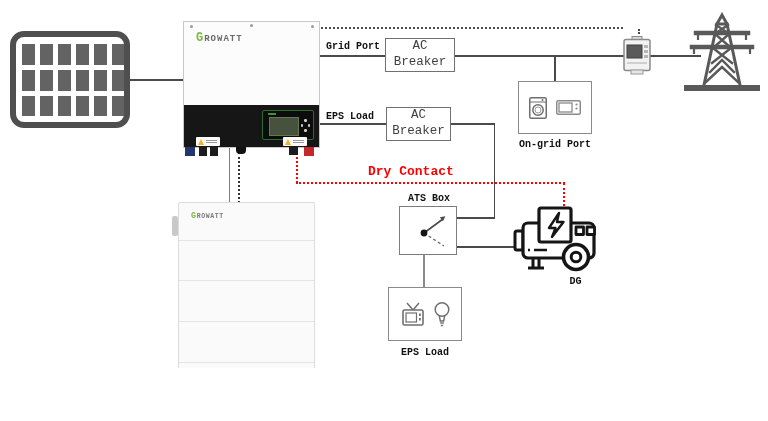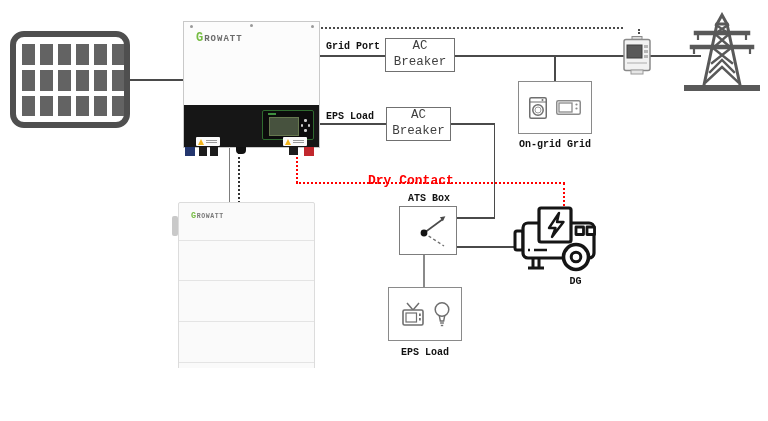--- a/index.html
+++ b/index.html
@@ -156,21 +156,21 @@
     <div class="bat-div" style="top:118px;"></div>
     <div class="bat-div" style="top:159px;"></div>
     <div class="bat-div" style="top:197px;"></div>
   </div>
   <div class="bat-handle"></div>
   <div class="bat-foot" style="left:188px;top:409px;"></div>
   <div class="bat-foot" style="left:300px;top:409px;"></div>
 
   <div class="lbl" style="left:326px;top:41px;">Grid Port</div>
   <div class="lbl" style="left:326px;top:111px;">EPS Load</div>
-  <div class="red-lbl" style="left:368px;top:173px;">Dry Contact</div>
+  <div class="red-lbl" style="left:368px;top:164px;">Dry Contact</div>
 
   <div class="box breaker" style="left:385px;top:38px;width:70px;height:34px;">
     <span>AC</span>
     <span>Breaker</span>
   </div>
   <div class="box breaker" style="left:386px;top:107px;width:65px;height:34px;">
     <span>AC</span>
     <span>Breaker</span>
   </div>
 
@@ -182,21 +182,21 @@
       <circle cx="9" cy="13" r="5.2" fill="none" stroke="#6f6f6f" stroke-width="1.5"></circle>
       <circle cx="9" cy="13" r="3" fill="none" stroke="#9d9d9d" stroke-width="1"></circle>
     </svg>
     <svg width="25" height="15" viewBox="0 0 25 15">
       <rect x="0.75" y="0.75" width="23.5" height="13.5" rx="1.5" fill="#fff" stroke="#8b8b8b" stroke-width="1.5"></rect>
       <rect x="3" y="3" width="13" height="9" fill="none" stroke="#8b8b8b" stroke-width="1.3"></rect>
       <circle cx="20.5" cy="4.5" r="1.1" fill="#8b8b8b"></circle>
       <circle cx="20.5" cy="8.5" r="1.1" fill="#8b8b8b"></circle>
     </svg>
   </div>
-  <div class="lbl lbl-c" style="left:518px;top:139px;width:74px;">On-grid Grid</div>
+  <div class="lbl lbl-c" style="left:518px;top:139px;width:74px;">On-grid Port</div>
 
   <svg class="abs" style="left:623px;top:36px;" width="28" height="39" viewBox="0 0 28 39">
     <rect x="9" y="0.5" width="10" height="4" fill="#dcdcdc" stroke="#8a8a8a" stroke-width="1"></rect>
     <rect x="1" y="3.5" width="26" height="31" rx="2" fill="#f2f2f2" stroke="#8a8a8a" stroke-width="1.5"></rect>
     <rect x="4" y="9" width="15" height="13" fill="#5a5a5a" stroke="#3f3f3f" stroke-width="1"></rect>
     <g fill="#b5b5b5">
       <rect x="21" y="9" width="4" height="3"></rect>
         <rect x="21" y="14" width="4" height="3"></rect>
         <rect x="21" y="19" width="4" height="3"></rect>
     </g>

